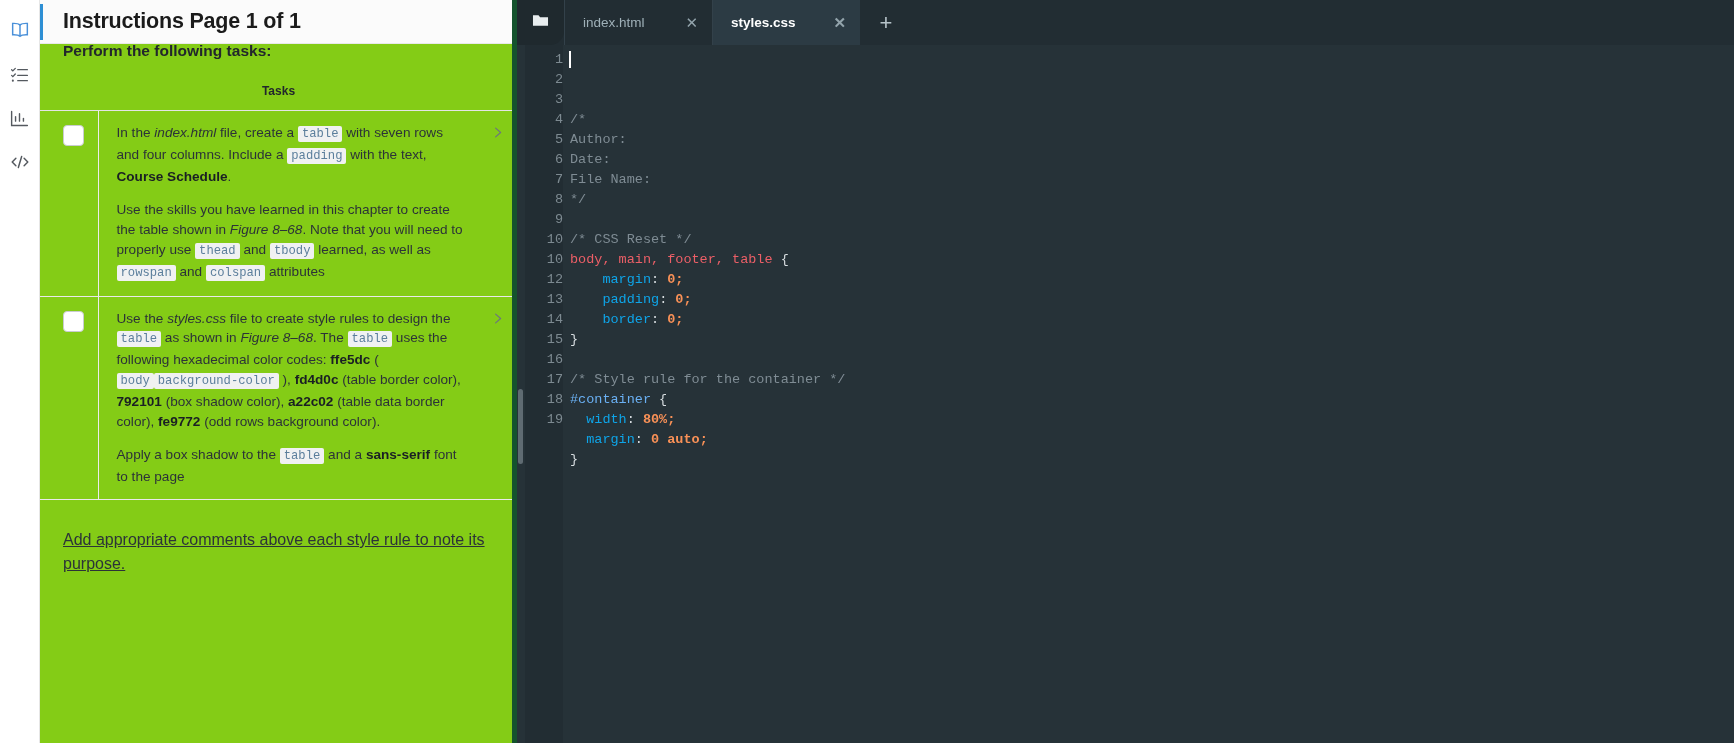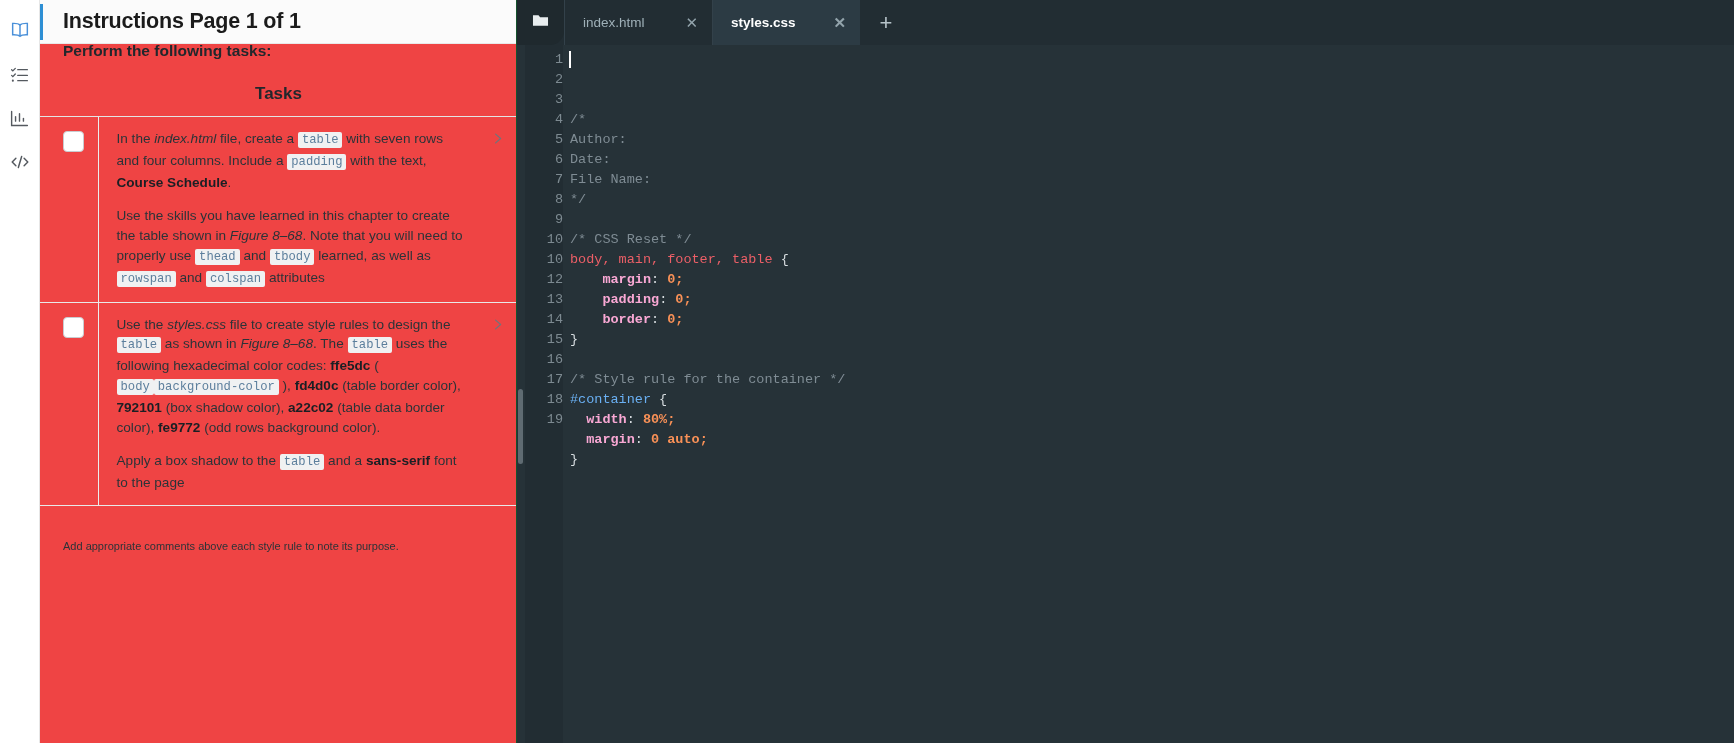--- a/index.html
+++ b/index.html
@@ -26,24 +26,24 @@
     display: flex; align-items: center; justify-content: center;
     margin-bottom: 12px;
     cursor: pointer;
   }
   .rail-btn svg { display: block; }
 
   
   .instructions {
     width: 477px; height: 743px;
     flex: 0 0 477px;
-    background: #ef4444;
-    position: relative;
-    overflow: hidden;
-    border-right: 1px solid #14532d;
+    background: #84cc16;
+    position: relative;
+    overflow: hidden;
+    border-right: 5px solid #14532d;
   }
   .instr-header {
     height: 44px;
     background: #fbfbfb;
     border-bottom: 1px solid #e9e9e9;
     display: flex; align-items: center;
     position: relative;
     z-index: 5;
   }
   .accent-bar {
@@ -73,21 +73,21 @@
     margin-top: -8px;
     line-height: 30px;
     height: 26px;
     overflow: hidden;
   }
 
   
   .tasks-table { width: 477px; border-collapse: collapse; }
   .tasks-head-cell {
     text-align: center;
-    font-size: 17px;
+    font-size: 12px;
     font-weight: bold;
     color: #22272c;
     padding: 22px 0 12px 0;
     border-bottom: 1px solid #e4e4e4;
   }
   .task-row { border-bottom: 1px solid #e9e9e9; }
   .task-row > td { vertical-align: top; }
   .cb-cell {
     width: 58px;
     padding: 14px 0 14px 23px;
@@ -128,23 +128,24 @@
   }
   .chev { cursor: pointer; display:inline-block; }
   .row-one-line {
     white-space: nowrap;
     overflow: hidden;
     text-overflow: ellipsis;
     max-width: 356px;
   }
   .footer-note {
     padding: 28px 23px 0 23px;
-    font-size: 11px;
+    font-size: 16px;
     line-height: 24px;
     color: #2c3338;
+    text-decoration: underline;
   }
 
   
   .editor {
     flex: 1 1 auto;
     height: 743px;
     background: #263238;
     display: flex; flex-direction: column;
     position: relative;
   }
@@ -230,21 +231,21 @@
     font-family: "Liberation Mono", monospace;
     font-size: 13.5px;
     line-height: 20px;
     color: #d7dde0;
     white-space: pre;
     position: relative;
   }
   .code .ln { height: 20px; }
   .cmt  { color: #7f8c94; }
   .sel  { color: #ec5f67; }
-  .prop { color: #f9a8d4; font-weight: bold; }
+  .prop { color: #0ea5e9; font-weight: normal; }
   .val  { color: #f99157; font-weight: bold; }
   .punc { color: #d7dde0; }
   .id   { color: #6ab0f3; }
   .brace{ color: #d7dde0; }
   .caret {
     position: absolute;
     left: 6px; top: 6px;
     width: 1.5px; height: 17px;
     background: #ffffff;
   }

